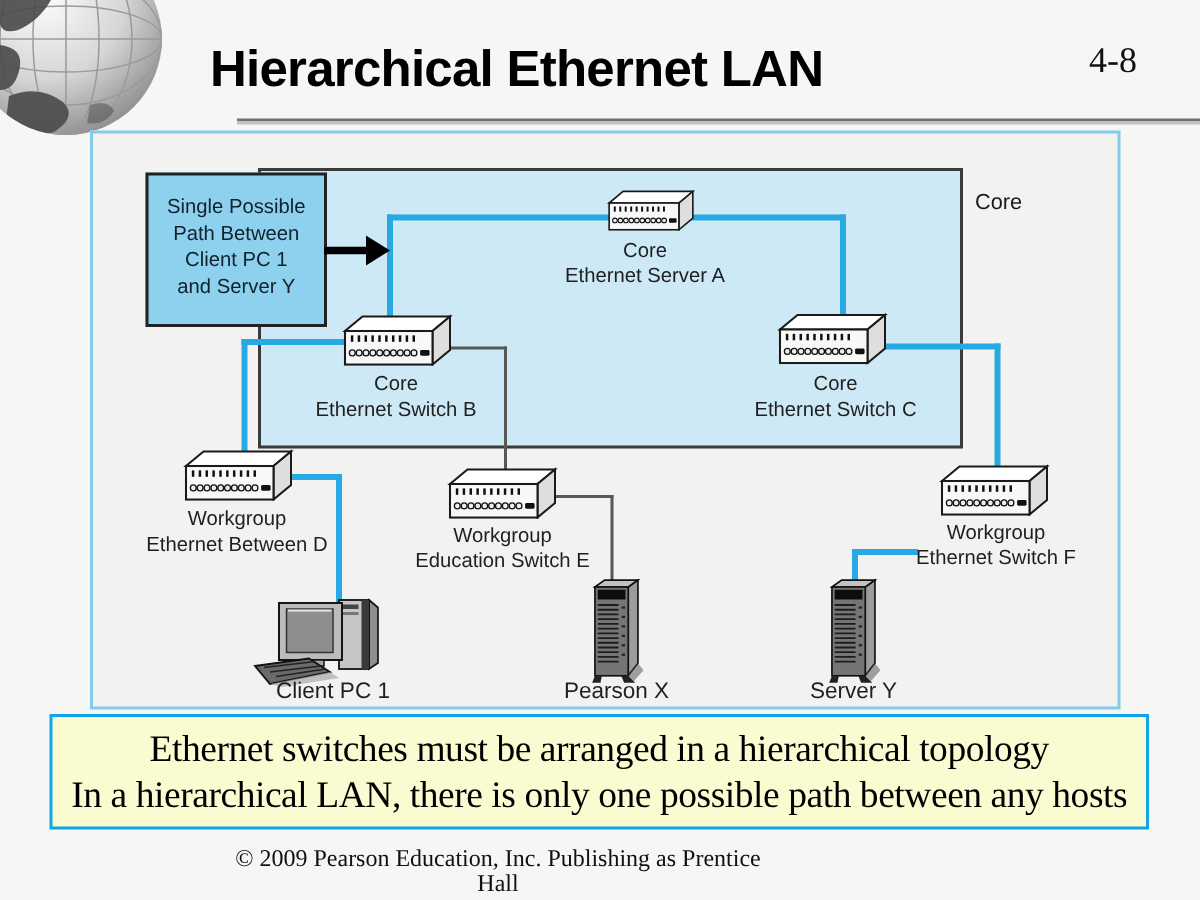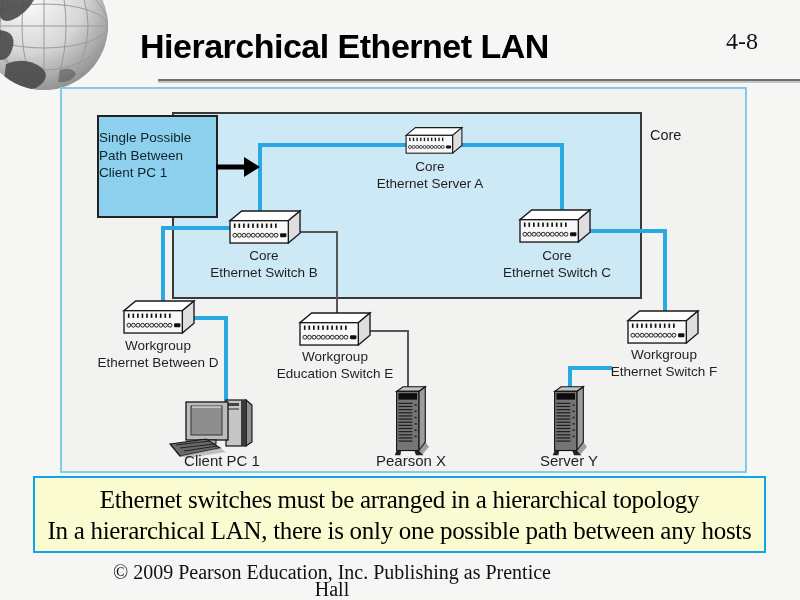--- a/index.html
+++ b/index.html
@@ -35,21 +35,21 @@
     border:2px solid var(--content-border,#82cbec); box-sizing:border-box;
   }
   .core-region {
     position:absolute; left:172px; top:112px; width:470px; height:187px;
     background:var(--core-fill,#cde9f6); border:2px solid #3a3a3a; box-sizing:border-box;
   }
   .core-label { position:absolute; left:650px; top:127px; font-size:14.5px; color:#1a1a1a; }
   .callout {
     position:absolute; left:97px; top:115px; width:121px; height:103px;
     background:var(--callout-fill,#8ed1ee); border:2px solid #222; box-sizing:border-box;
-    font-size:13.5px; line-height:17.5px; padding-top:12px; color:#10222b;
+    text-align:center; font-size:13.5px; line-height:17.5px; padding-top:12px; color:#10222b;
   }
   .link { position:absolute; }
   .blue { background:var(--highlight,#29a9e1); }
   .gray { background:var(--link-gray,#575757); }
 
   .node-label {
     position:absolute; width:180px; text-align:center;
     font-size:13.5px; line-height:16.5px; color:#1f1f1f; white-space:nowrap;
   }
   .ep-label {
@@ -62,21 +62,21 @@
     position:absolute; left:33px; top:476px; width:733px; height:77px;
     background:var(--banner-fill,#fbfbd2); border:2px solid #0ea5e9; box-sizing:border-box;
   }
   .banner-text {
     position:absolute; left:50%; top:6px; width:1400px; transform:translateX(-50%);
     text-align:center; font-family:"Liberation Serif", serif;
     font-size:25px; line-height:31px; color:#000; white-space:nowrap; letter-spacing:-0.3px;
   }
   .footer {
     position:absolute; left:0; top:564px; width:664px; text-align:center;
-    font-family:"Liberation Serif", serif; font-size:20px; line-height:17px; color:#111;
+    font-family:"Liberation Serif", serif; font-size:16px; line-height:17px; color:#111;
   }
   svg.node { position:absolute; }
   .hidden-defs { position:absolute; width:0; height:0; overflow:hidden; }
 </style>
 </head>
 <body>
 
 <svg class="hidden-defs" aria-hidden="true">
   <defs>
     <g id="switch-shape">
@@ -212,20 +212,21 @@
 
   <div class="link gray" style="left:297px; top:231px; width:41px; height:2px;"></div>
   <div class="link gray" style="left:336px; top:231px; width:2px; height:85px;"></div>
   <div class="link gray" style="left:367px; top:330px; width:42px; height:2px;"></div>
   <div class="link gray" style="left:407px; top:330px; width:2px; height:58px;"></div>
 
   <div class="callout">
     <div>Single Possible</div>
     <div>Path Between</div>
     <div>Client PC 1</div>
+    <div>and Server Y</div>
   </div>
   <svg class="abs" style="left:216px; top:157px;" width="44" height="20" viewBox="0 0 44 20">
     <rect x="0" y="7.5" width="29" height="5" fill="#000"></rect>
     <polygon points="28,0 44,10 28,20" fill="#000"></polygon>
   </svg>
 
   <svg class="node" style="left:403px; top:126px;" width="62" height="28" viewBox="0 0 80 36">
       <use href="#switch-shape"></use>
     </svg>
   <svg class="node" style="left:226px; top:209px;" width="78" height="35" viewBox="0 0 80 36">

